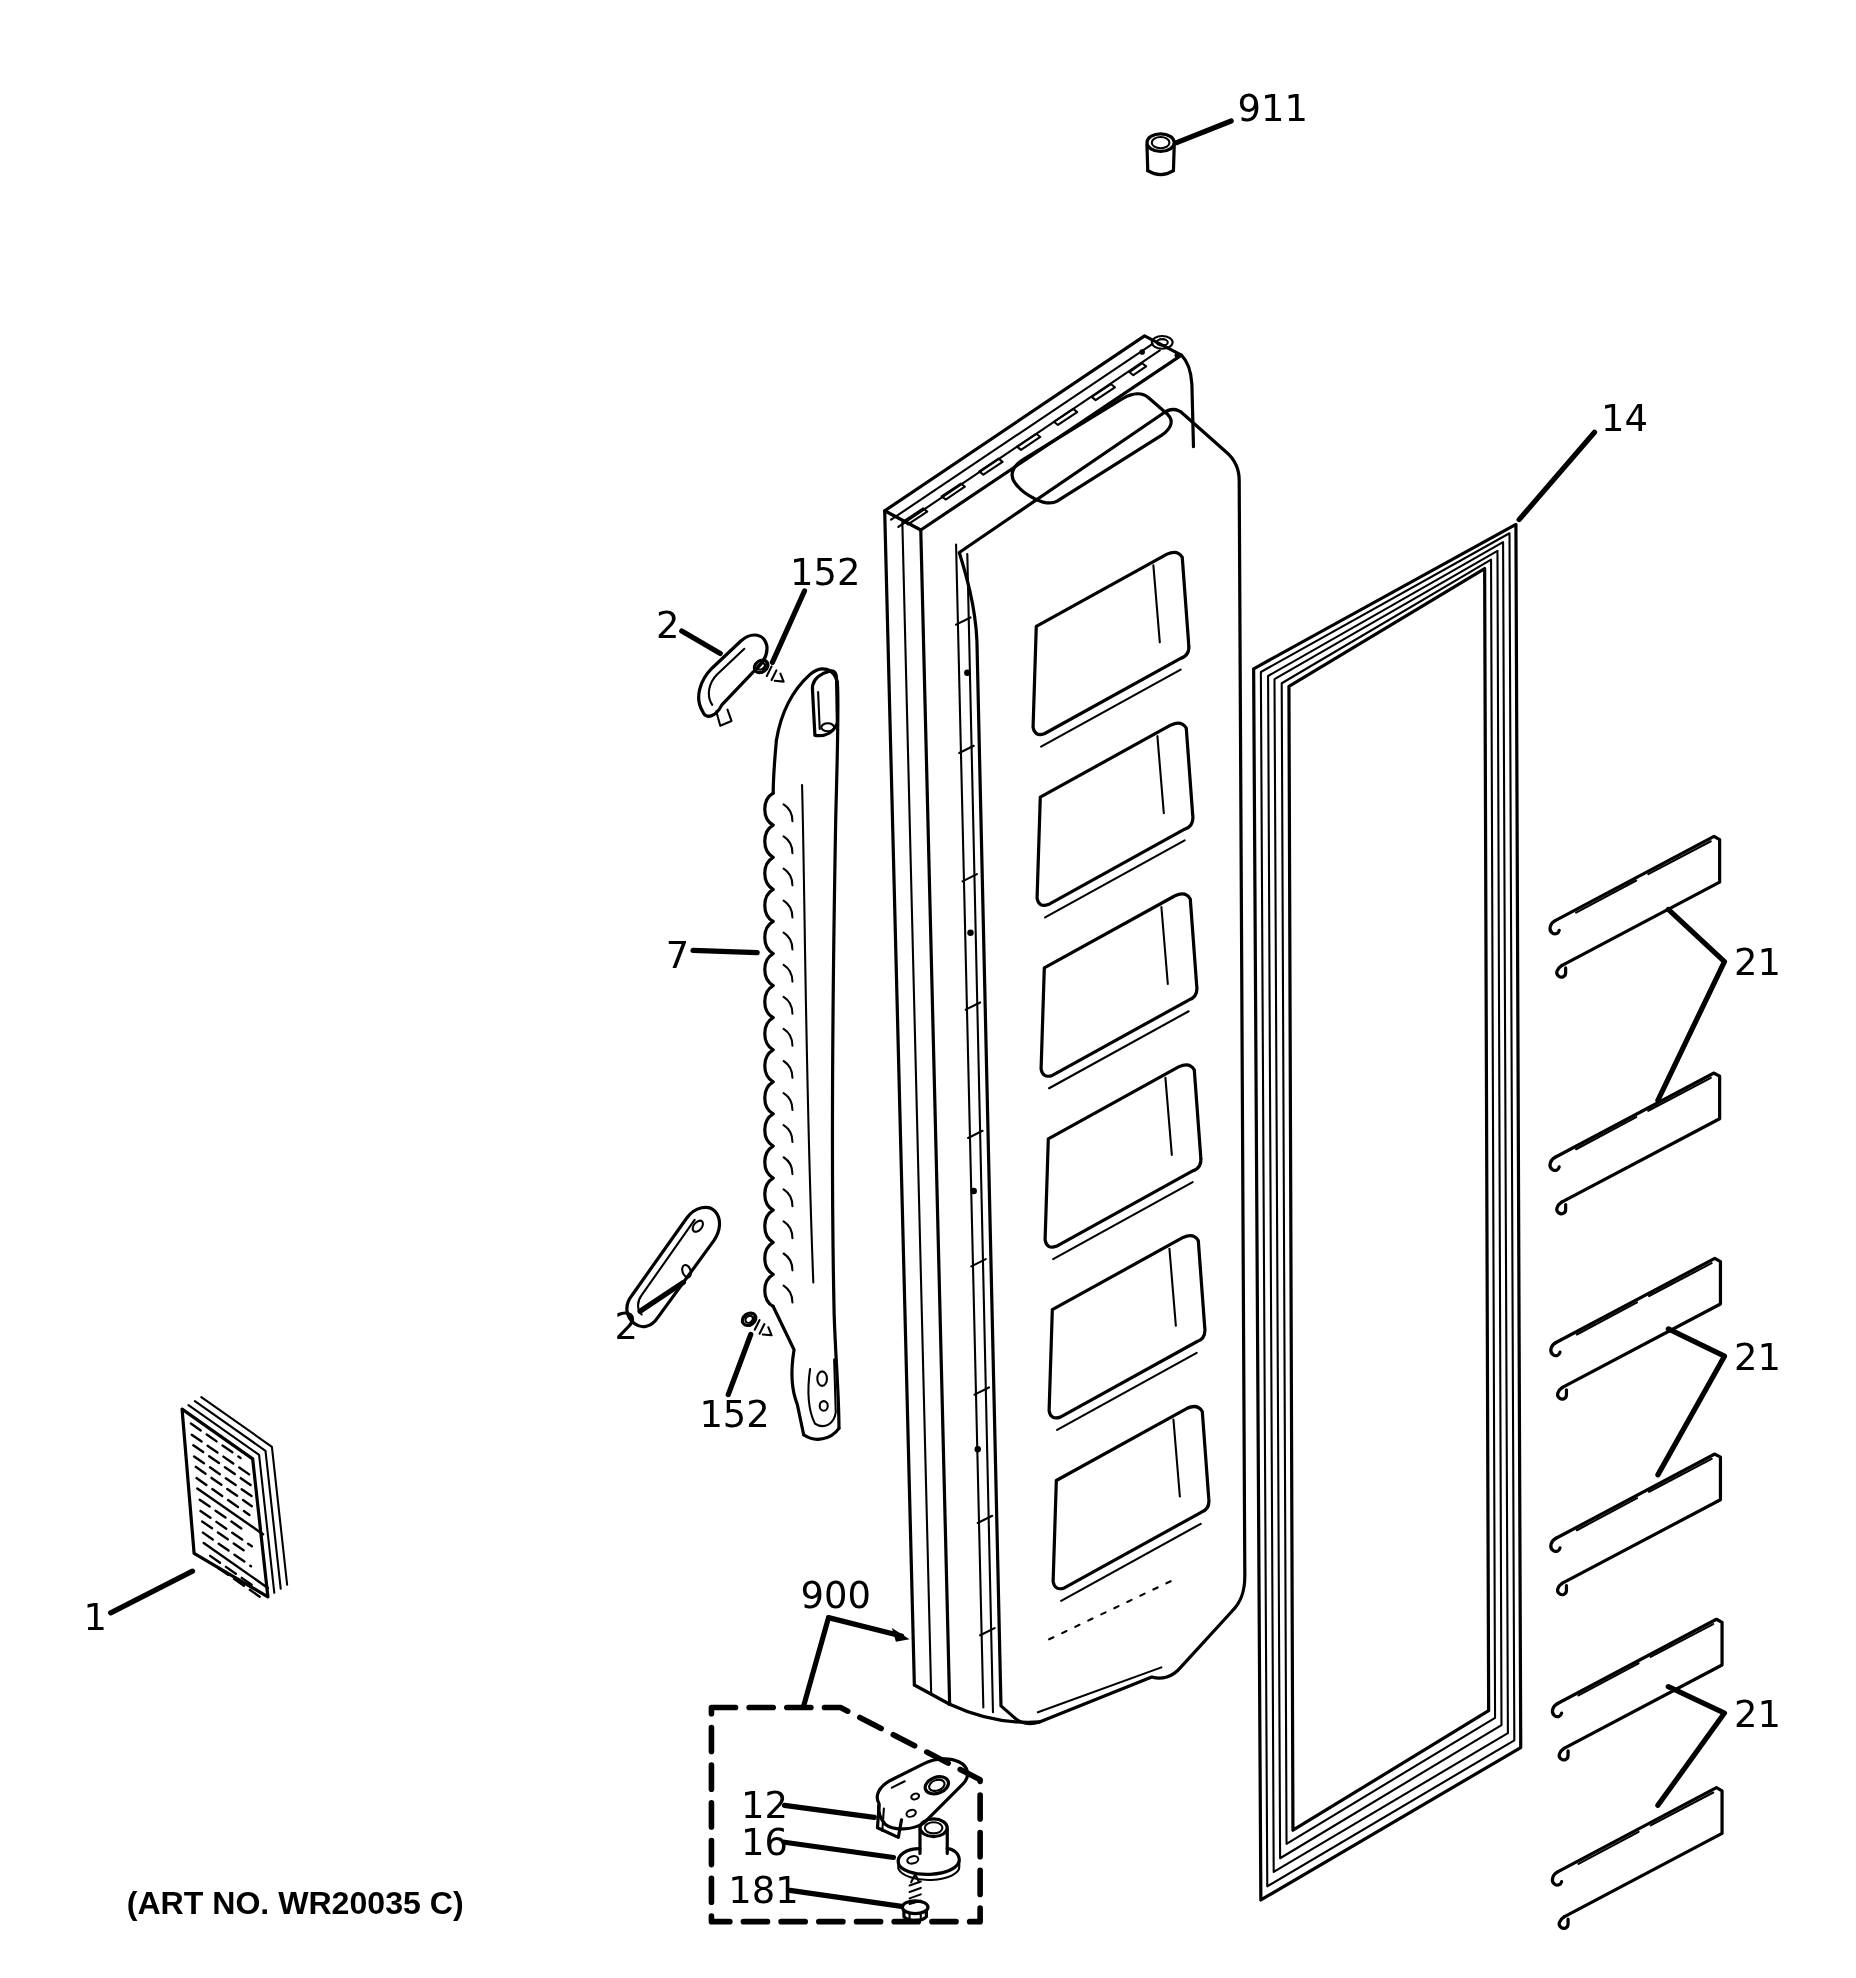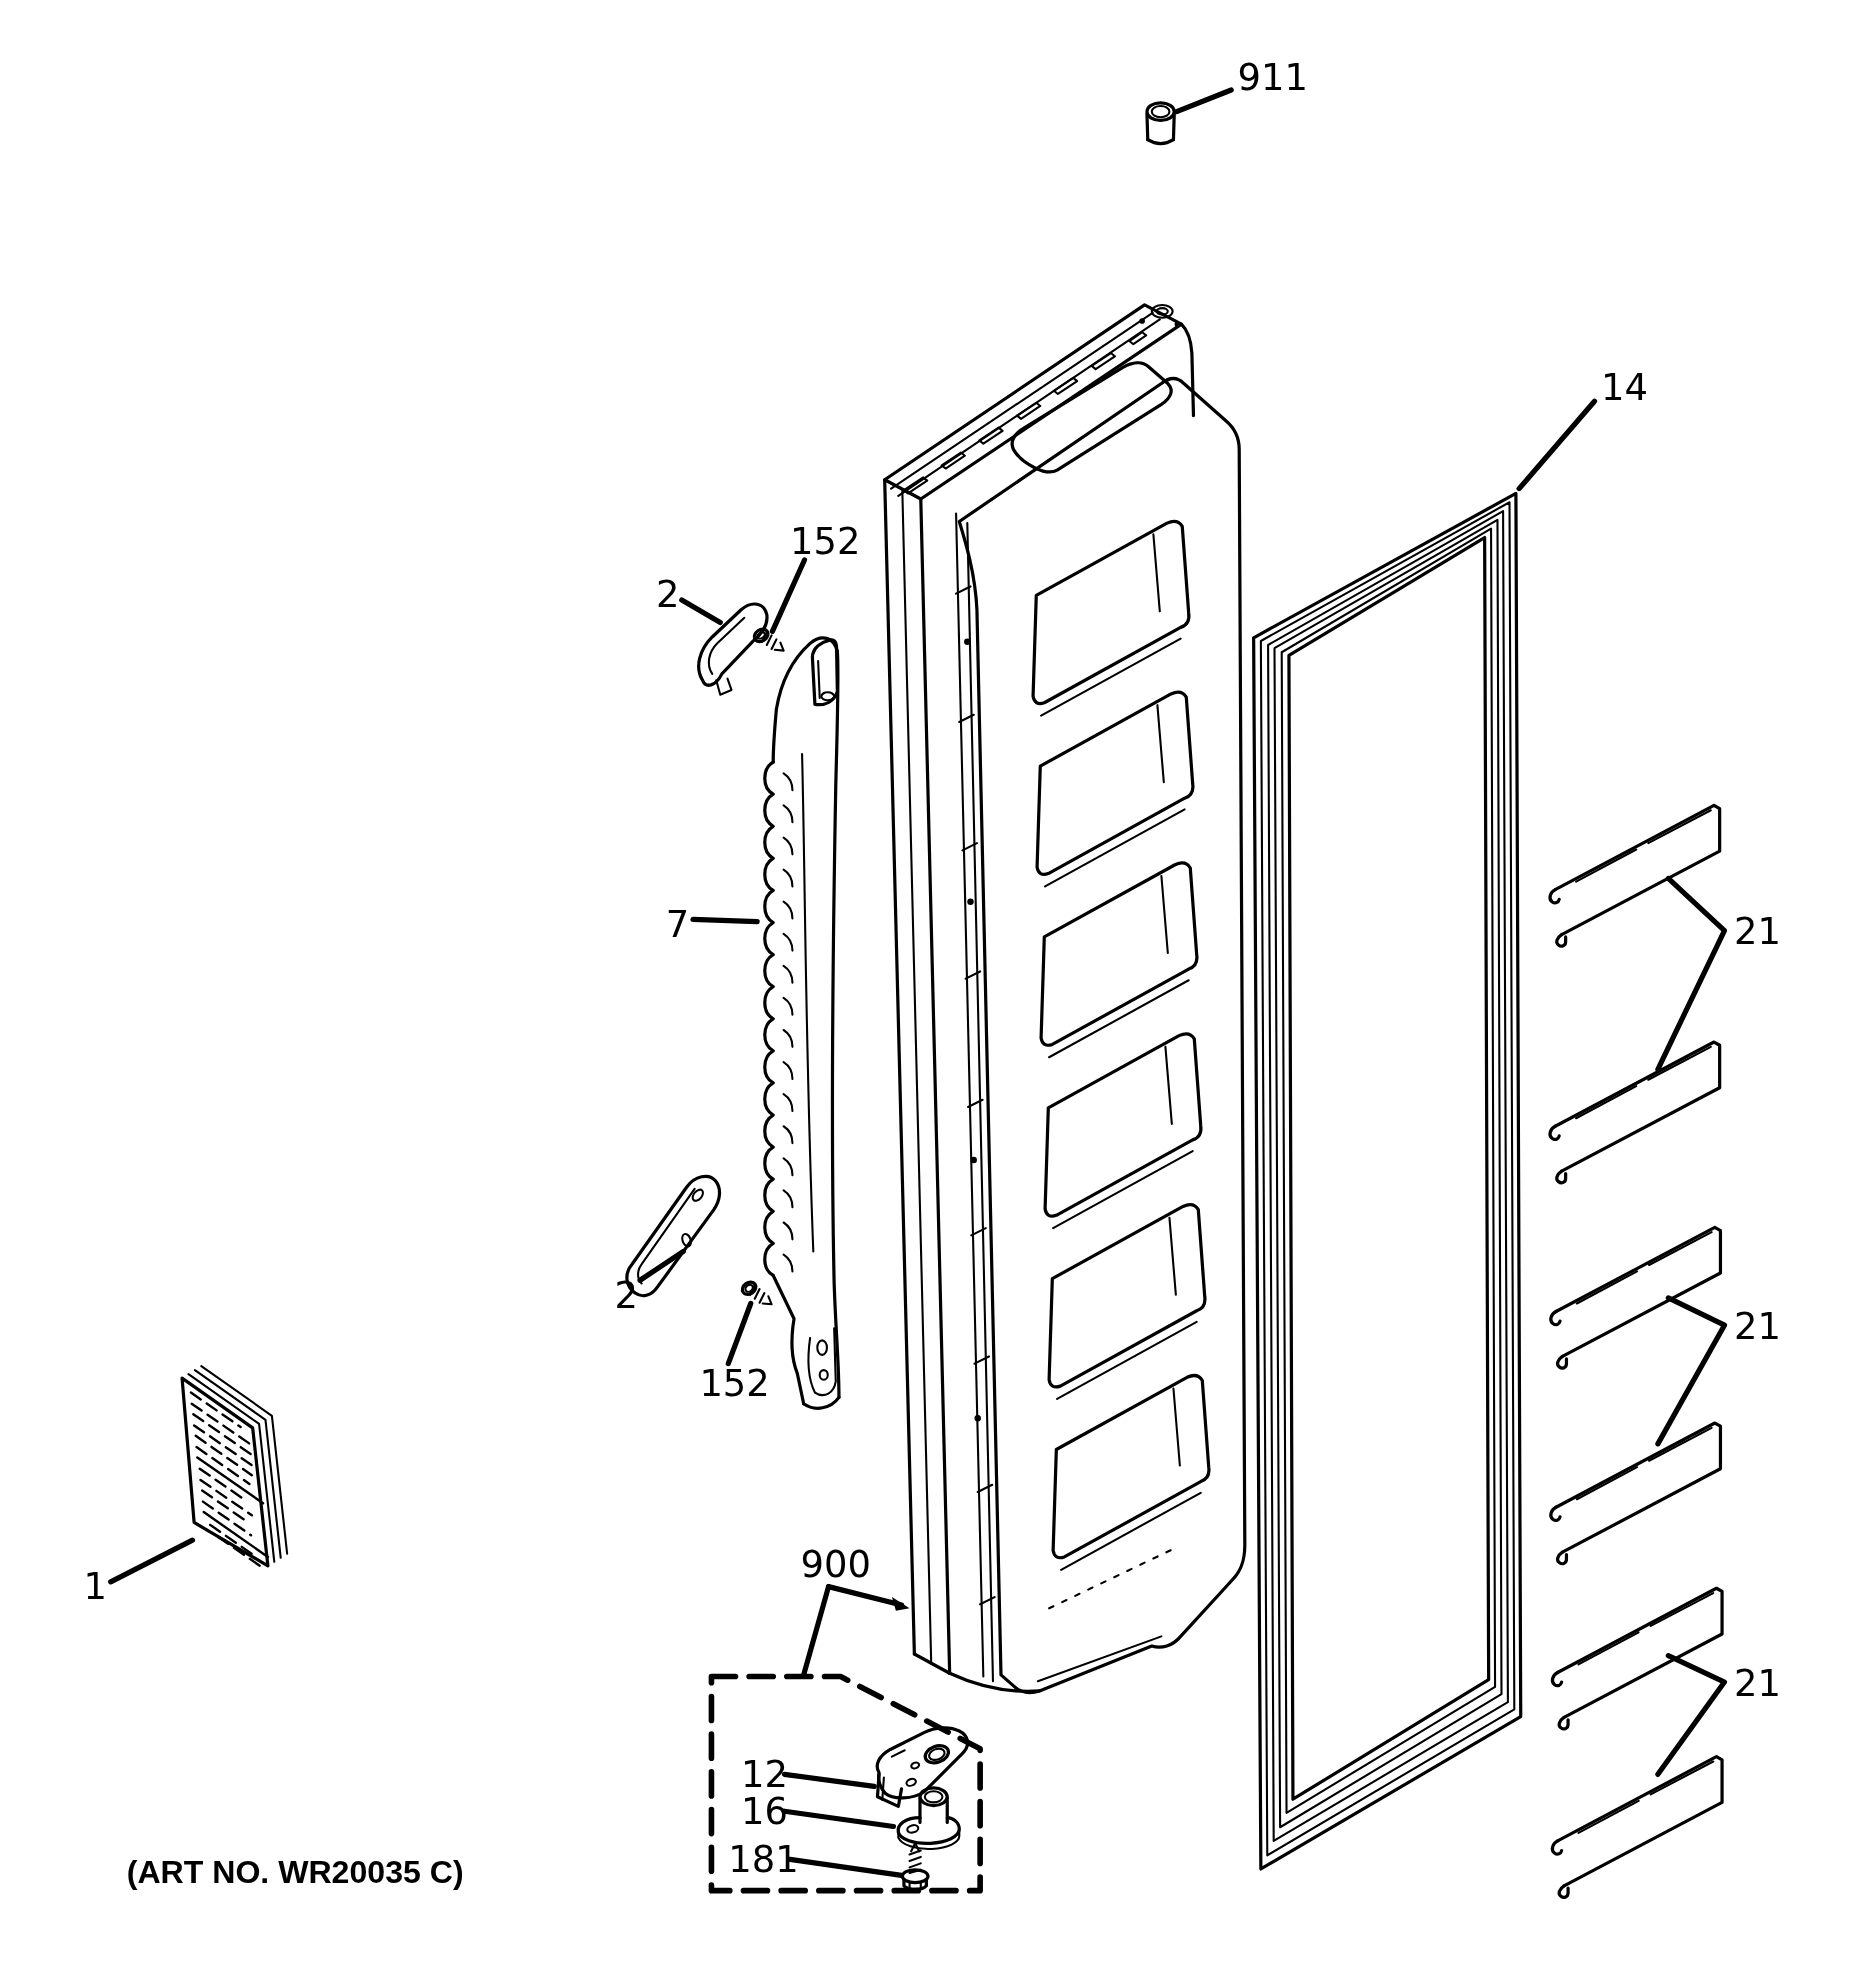--- a/index.html
+++ b/index.html
@@ -1,17 +1,17 @@
 <!DOCTYPE html>
 <html style="--line: #000000;font-size:13px"><head>
 <meta charset="utf-8">
 <style>
   html,body{margin:0;padding:0;background:#fff;}
   body{width:1856px;height:1979px;position:relative;font-family:"Liberation Sans",sans-serif;}
-  #stage{position:absolute;inset:0;}
+  #stage{position:absolute;inset:0;margin-top:31px;}
   svg{display:block;width:1856px;height:1979px;}
   .p{fill:none;stroke:var(--line,#000);stroke-width:4;stroke-linejoin:round;stroke-linecap:round;}
   .t{stroke-width:2.6;}
   .lead{stroke-width:6.5;}
   .box{stroke-width:7;stroke-dasharray:30 17;}
   .txtline{stroke-width:3;stroke-dasharray:15 9;}
   .solidline{stroke-width:3;}
   .fillb{fill:var(--line,#000);stroke:none;}
   .callout{font-family:"DejaVu Sans",sans-serif;font-size:46px;fill:var(--line,#000);}
   .artno{font-family:"Liberation Sans",sans-serif;font-weight:bold;font-size:40px;fill:var(--line,#000);}

